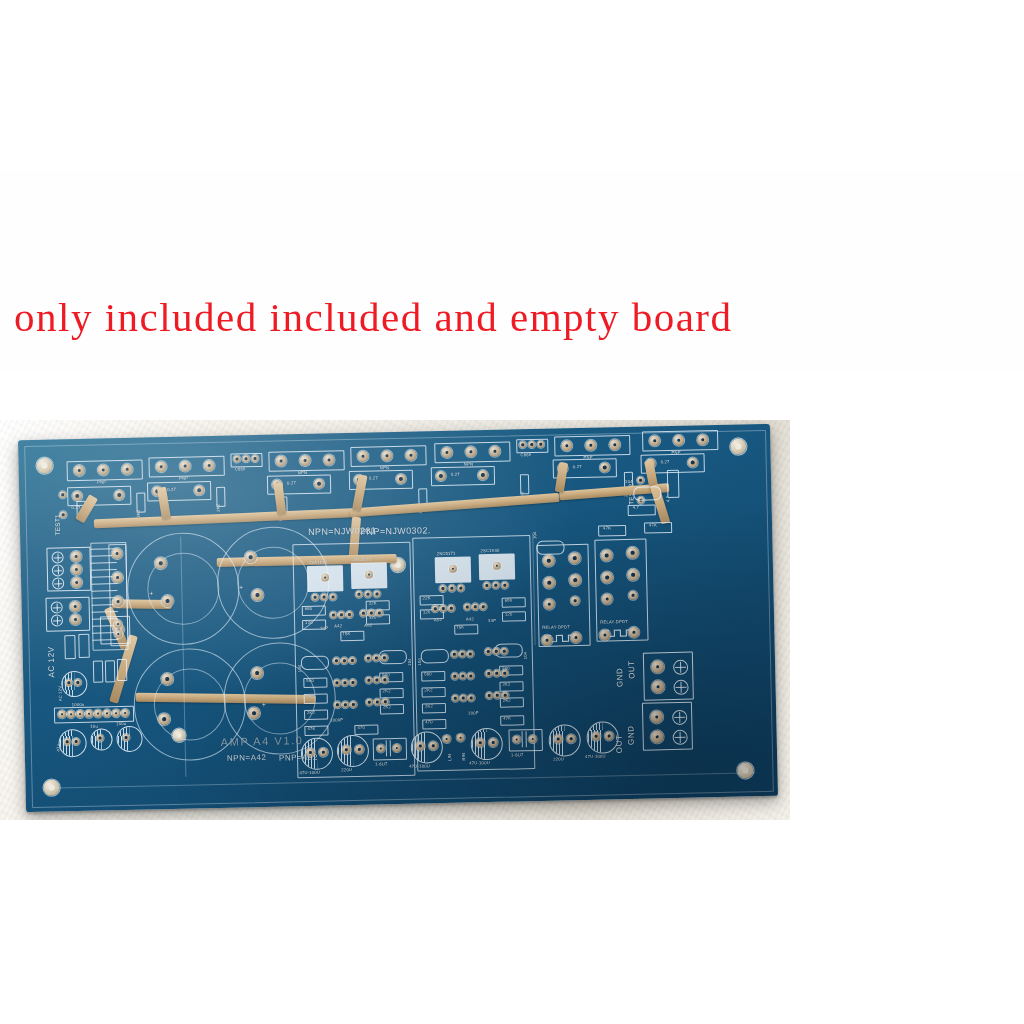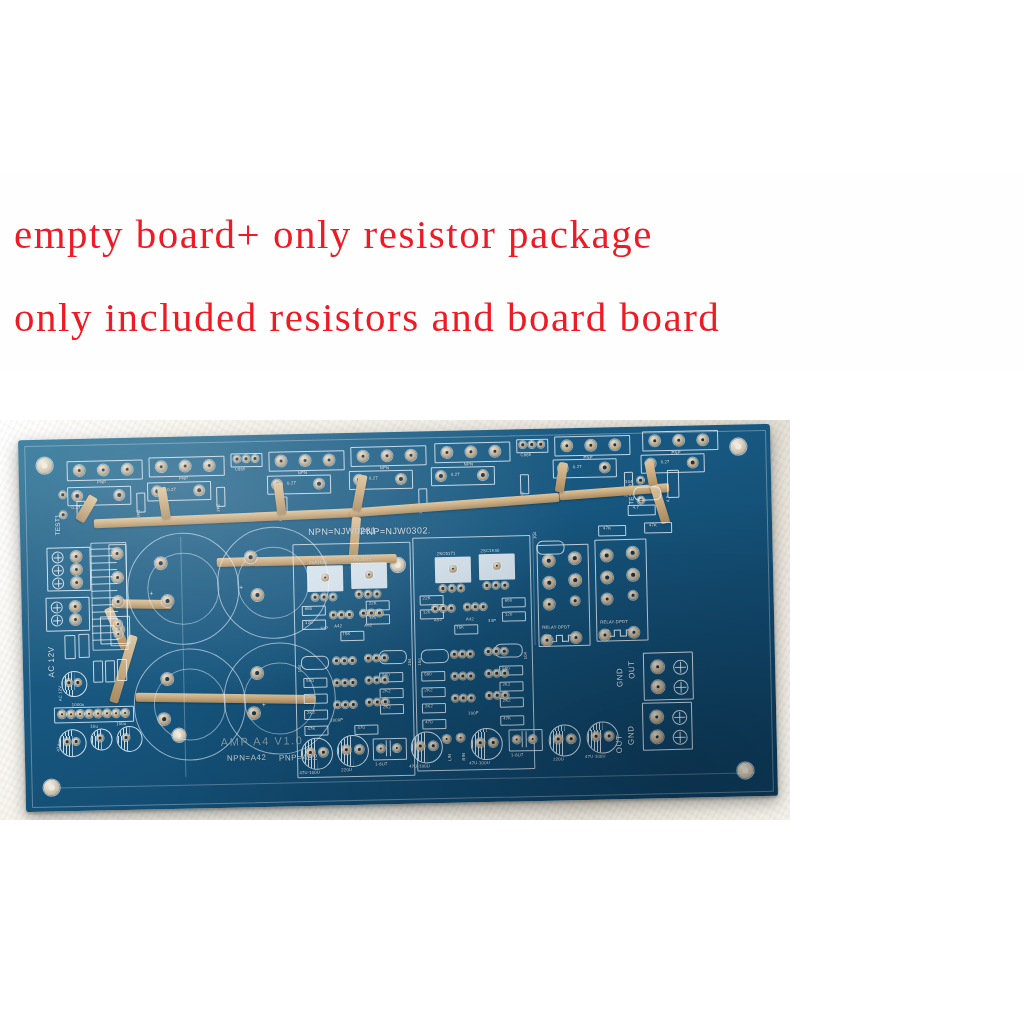--- a/index.html
+++ b/index.html
@@ -116,22 +116,21 @@
   .screw::after{top:50%;left:1px;right:1px;height:1px;margin-top:-.5px;}
 
   .relaycoil{position:absolute;}
 </style>
 </head>
 <body>
 
 <div id="root">
 
   <div class="banner">
-    <div class="line l1">empty board+ only resistor package</div>
-    <div class="line l2">only included resistors and board board</div>
+    <div class="line l2">only included included and empty board</div>
   </div>
 
   <div class="photo">
     <div class="cloth"></div>
 
     <div class="board">
       <div class="silk">
 
         <div class="rect" style="left:6px;top:6px;width:740px;height:360px;border-color:rgba(225,238,248,.35);"></div>
 

